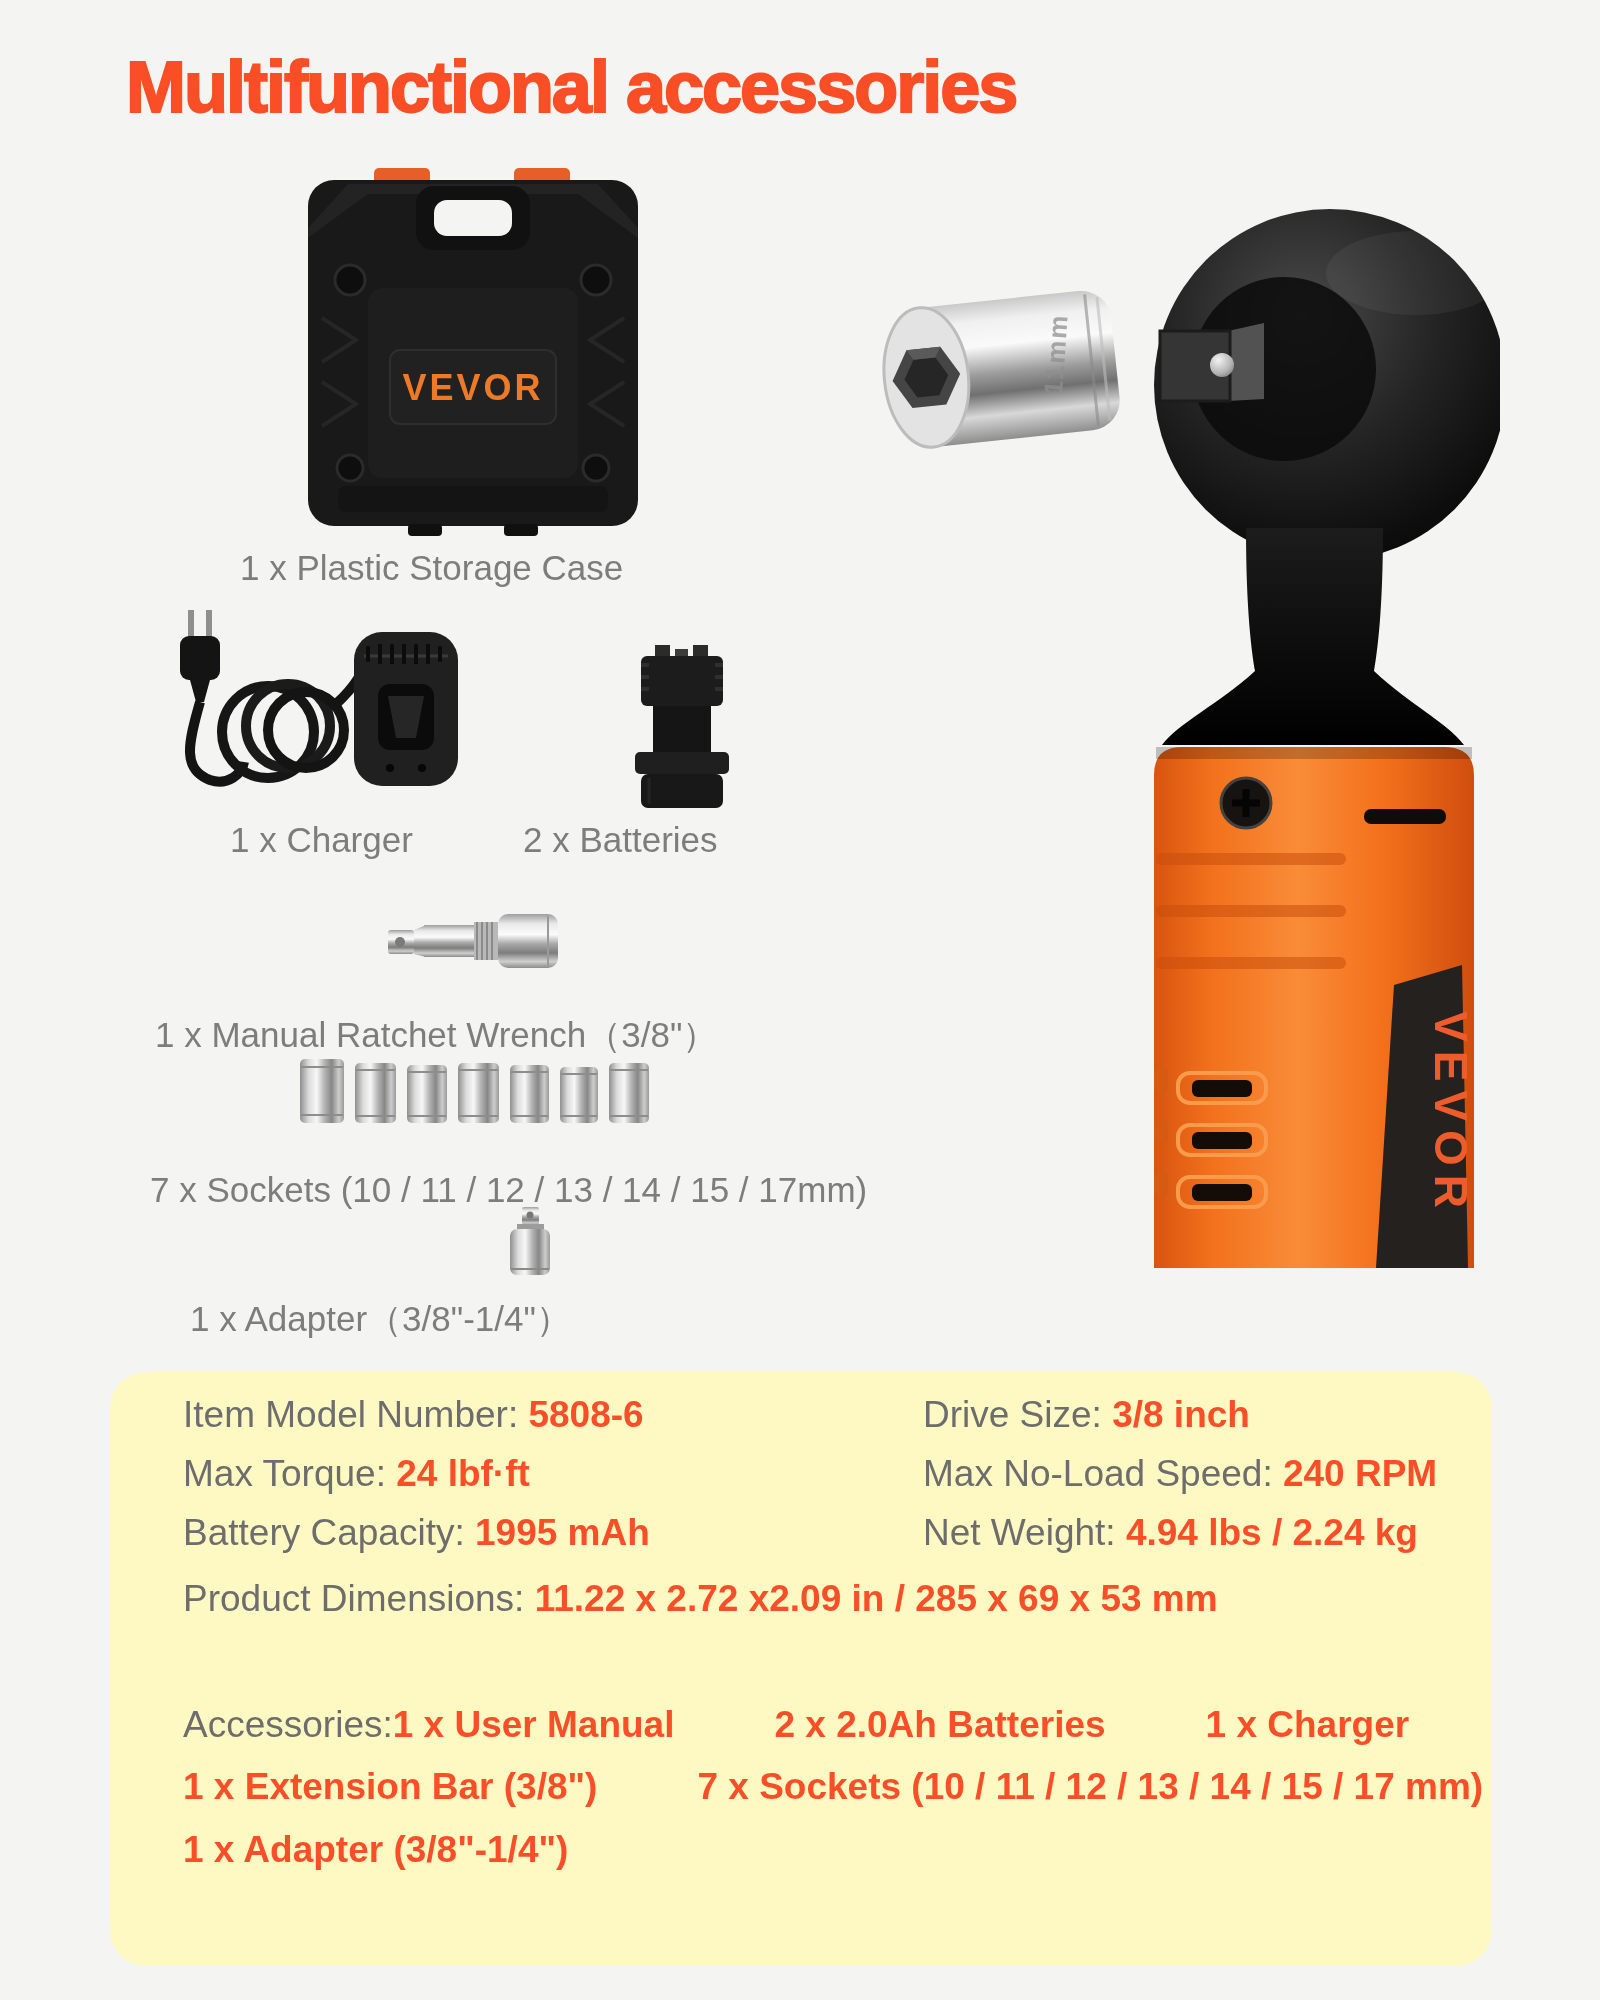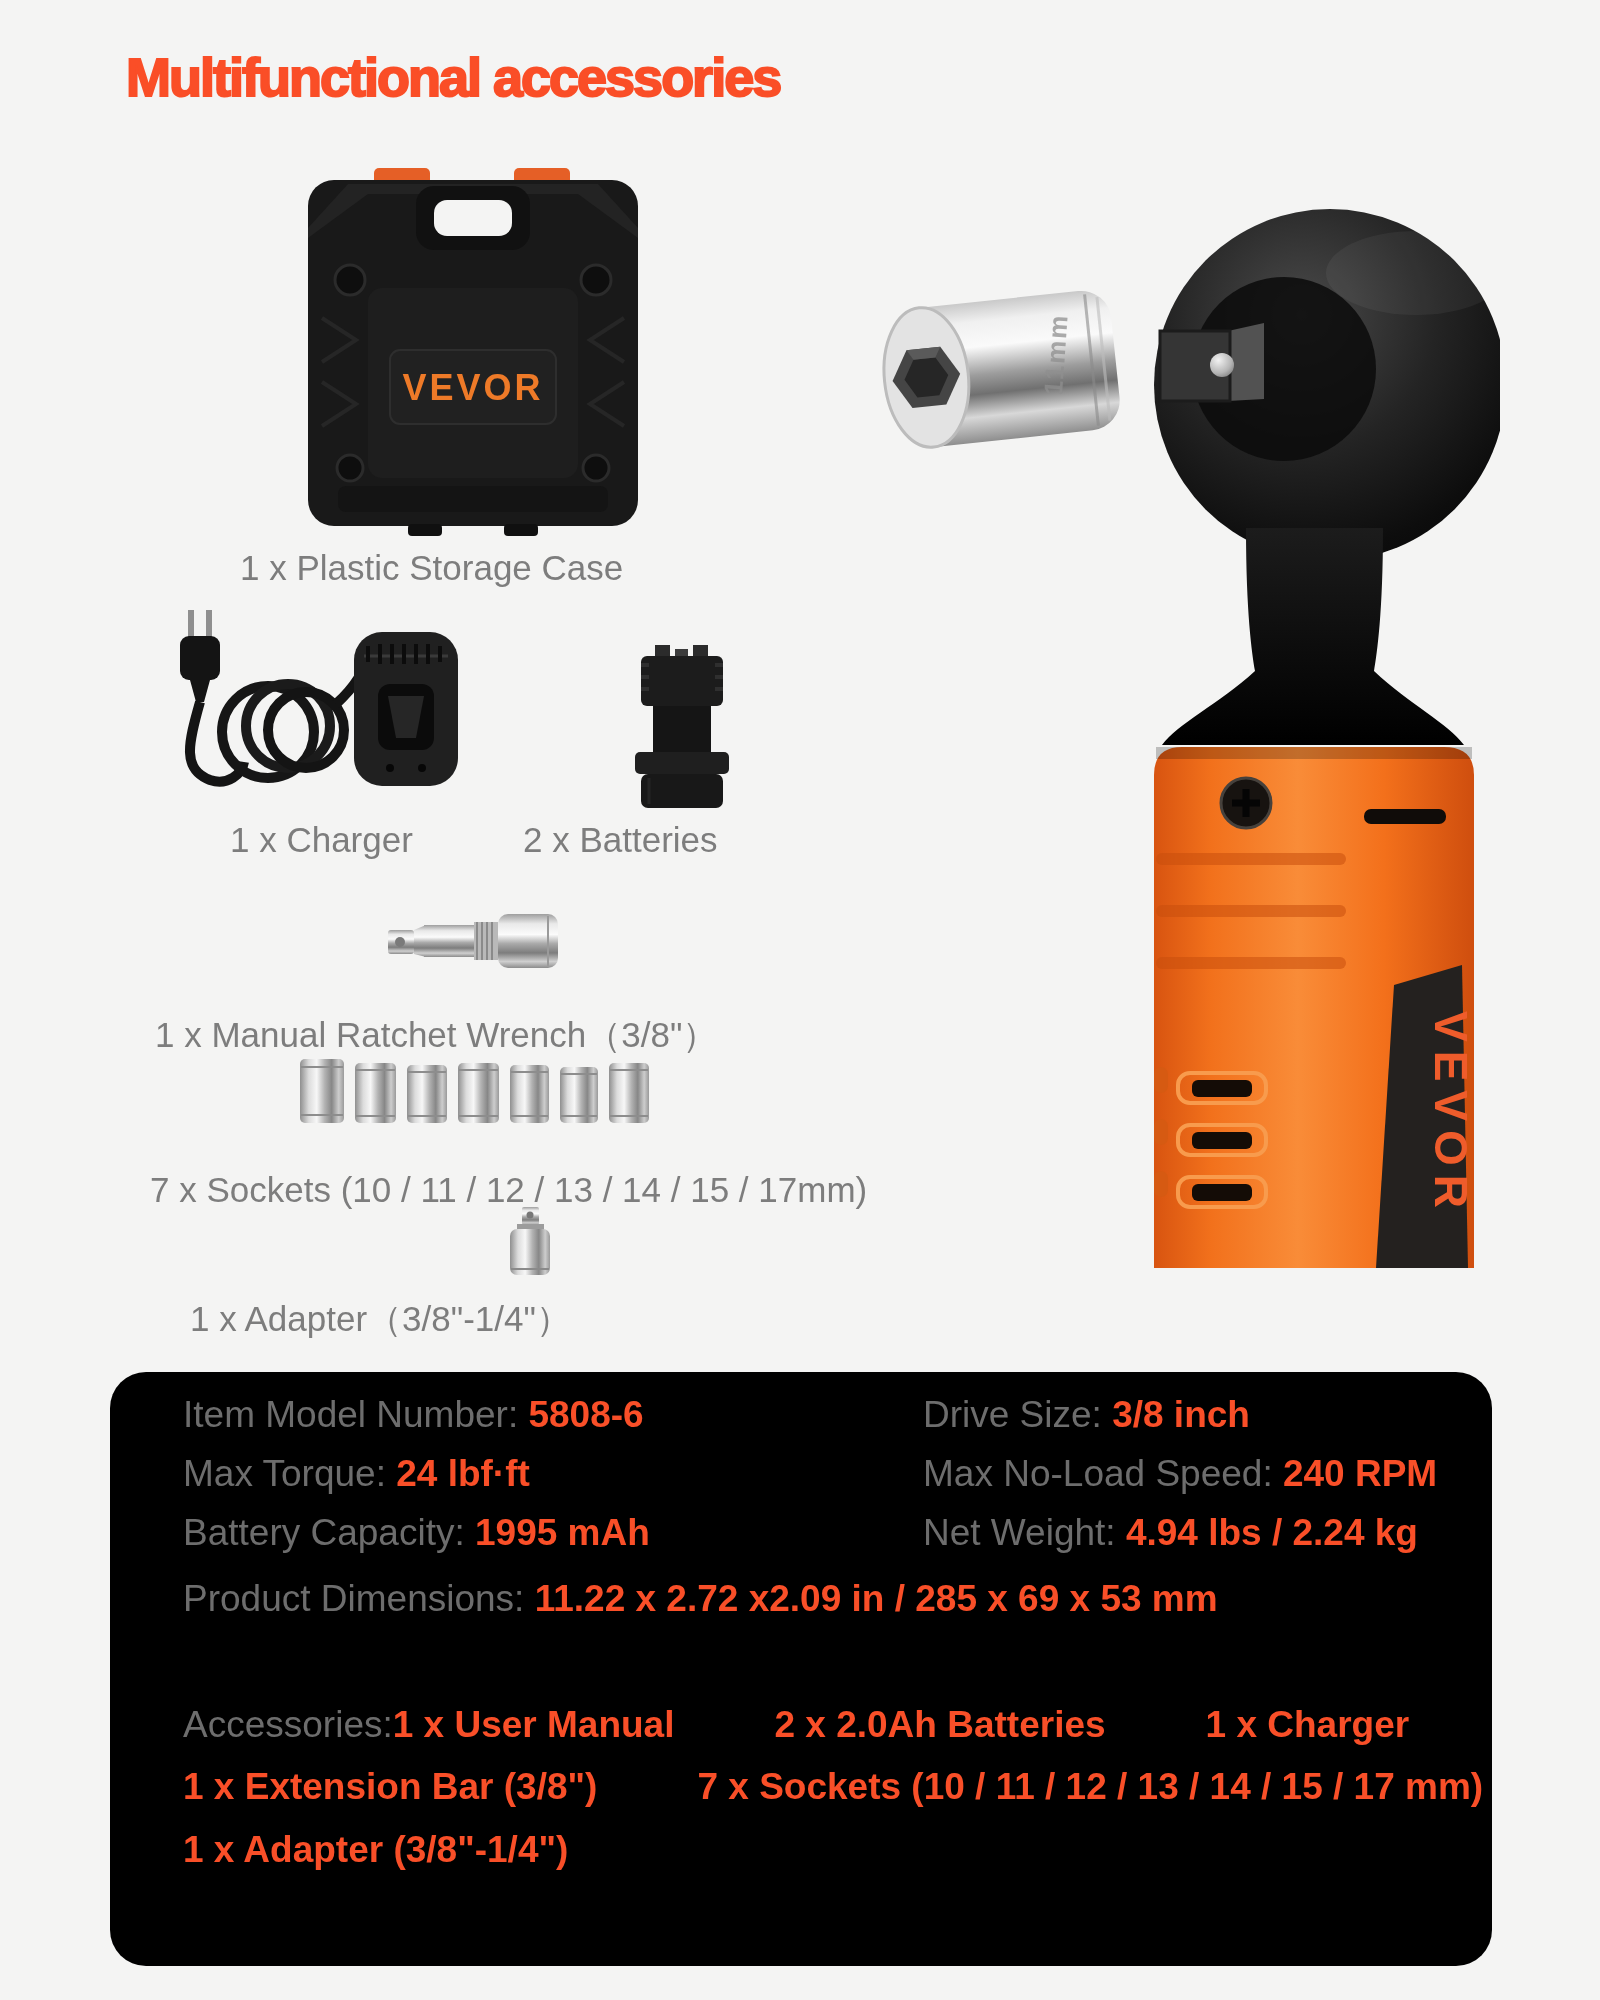--- a/index.html
+++ b/index.html
@@ -4,31 +4,31 @@
 <style>
   html,body{margin:0;padding:0;}
   body{
     width:1600px;height:2000px;position:relative;overflow:hidden;
     background:#f4f4f3;
     font-family:"Liberation Sans", sans-serif;
   }
   .abs{position:absolute;}
   #title{
     left:126px;top:46px;
-    font-size:54px;font-weight:bold;letter-spacing:-2px;
+    font-size:72px;font-weight:bold;letter-spacing:-2px;
     color:#fa4e27;-webkit-text-stroke:2px #fa4e27;
     white-space:nowrap;
   }
   .caption{
     position:absolute;text-align:left;
     font-size:35px;color:#7d7d7d;white-space:nowrap;
   }
   #specs-panel{
     left:110px;top:1372px;width:1382px;height:594px;
-    background:#000000;border-radius:36px;
+    background:#fef9c3;border-radius:36px;
   }
   .spec-row{
     position:absolute;left:73px;height:46px;
     font-size:37px;color:#6d6d6d;white-space:nowrap;
   }
   .spec-right{position:absolute;left:740px;top:0;}
   .spec-val{color:#f94f28;font-weight:bold;}
   .gap{margin-left:100px;}
   .gap2{margin-left:14px;}
   svg{display:block;}

